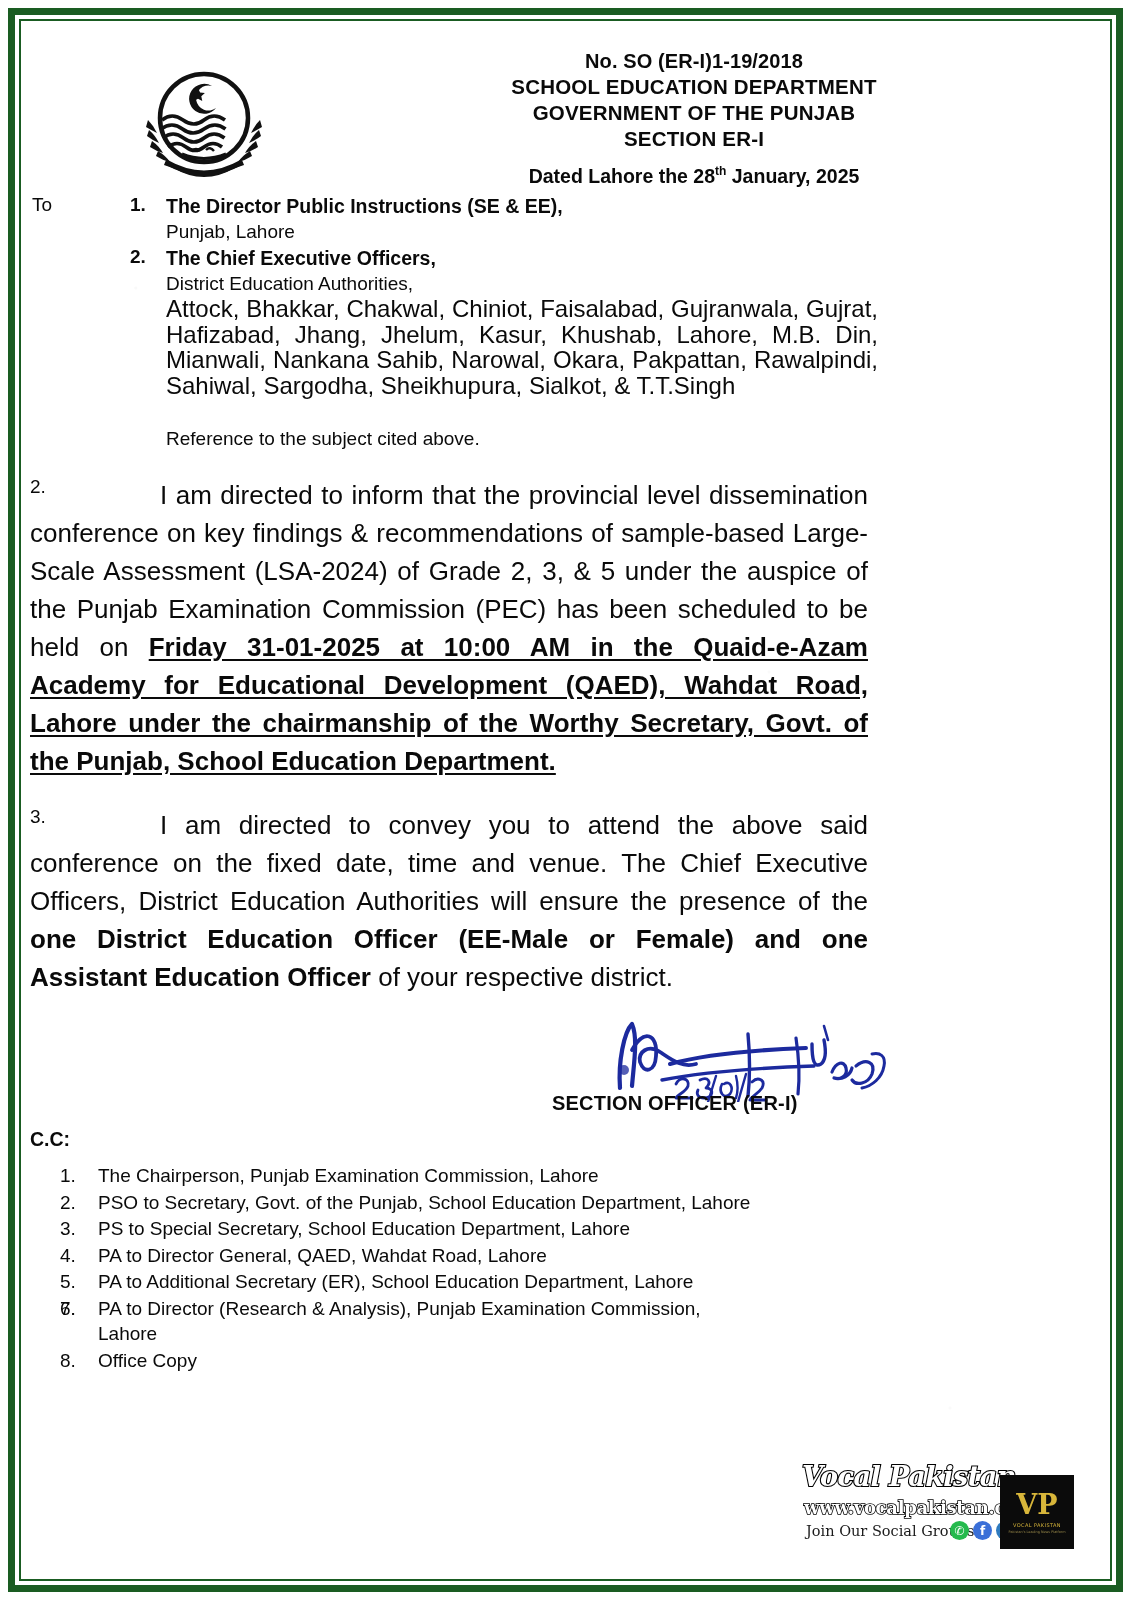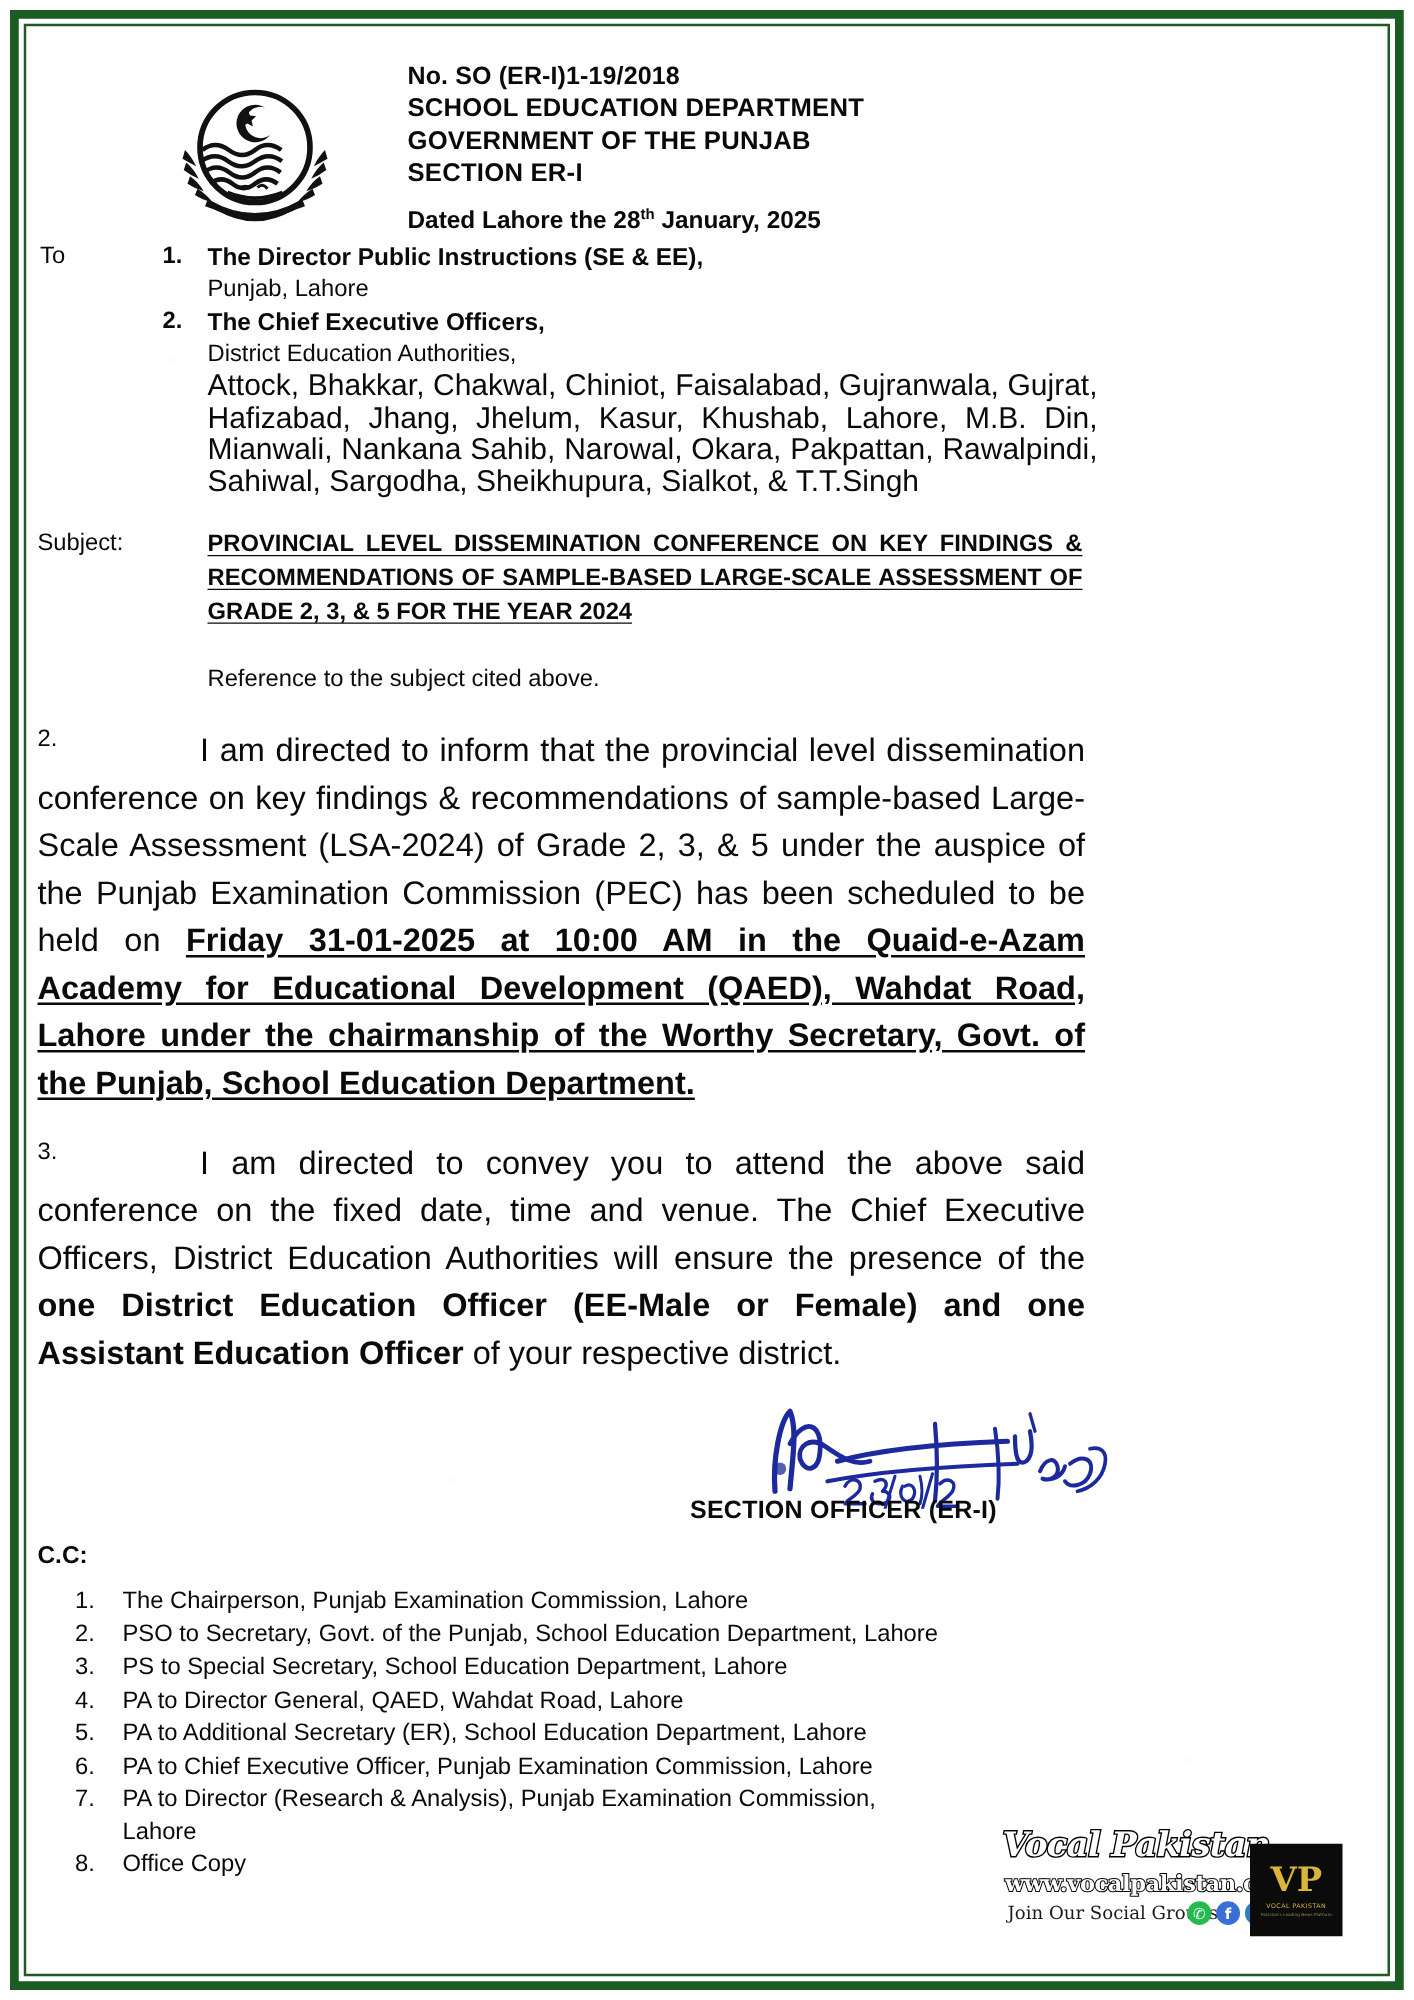--- a/index.html
+++ b/index.html
@@ -49,22 +49,23 @@
   .header { position: relative; height: 170px; }
 
   .emblem {
     position: absolute;
     left: 118px; top: 42px;
     width: 128px; height: 128px;
   }
 
   .header-text {
     position: absolute;
-    left: 304px; top: 28px;
+    left: 322px; top: 28px;
     width: 700px;
+    text-align: center;
   }
   .hdr-no {
     font-size: 20px; font-weight: bold;
     letter-spacing: 0.1px;
     line-height: 26px;
   }
   .hdr-line {
     font-size: 20.5px; font-weight: bold;
     line-height: 26px;
     letter-spacing: 0.2px;
@@ -362,24 +363,20 @@
         <div class="to-body">
           <div class="to-main">The Chief Executive Officers,</div>
           <div class="to-sub">District Education Authorities,</div>
           <div class="district-list">Attock, Bhakkar, Chakwal, Chiniot, Faisalabad, Gujranwala, Gujrat, Hafizabad, Jhang, Jhelum, Kasur, Khushab, Lahore, M.B. Din, Mianwali, Nankana Sahib, Narowal, Okara, Pakpattan, Rawalpindi, Sahiwal, Sargodha, Sheikhupura, Sialkot, &amp; T.T.Singh</div>
         </div>
       </li>
 
     </ul>
   </div>
 
-  <div class="subject-row">
-    <div class="subject-label">Subject:</div>
-    <div class="subject-text">PROVINCIAL LEVEL DISSEMINATION CONFERENCE ON KEY FINDINGS &amp; RECOMMENDATIONS OF SAMPLE-BASED LARGE-SCALE ASSESSMENT OF GRADE 2, 3, &amp; 5 FOR THE YEAR 2024</div>
-  </div>
 
   <div class="reference-line">Reference to the subject cited above.</div>
 
   <div class="para">
     <span class="para-num">2.</span>
     <div class="para-text"><span>I am directed to inform that the provincial level dissemination conference on key findings &amp; recommendations of sample-based Large-Scale Assessment (LSA-2024) of Grade 2, 3, &amp; 5 under the auspice of the Punjab Examination Commission (PEC) has been scheduled to be held on </span><span class="bu">Friday 31-01-2025 at 10:00 AM in the Quaid-e-Azam Academy for Educational Development (QAED), Wahdat Road, Lahore under the chairmanship of the Worthy Secretary, Govt. of the Punjab, School Education Department.</span></div>
   </div>
 
   <div class="para">
     <span class="para-num">3.</span>
@@ -434,21 +431,20 @@
       <li class="cc-item">
         <span class="cc-num">4.</span>
         <span>PA to Director General, QAED, Wahdat Road, Lahore</span>
       </li>
       <li class="cc-item">
         <span class="cc-num">5.</span>
         <span>PA to Additional Secretary (ER), School Education Department, Lahore</span>
       </li>
       <li class="cc-item wrap2">
         <span class="cc-num">6.</span>
-        <span>PA to Chief Executive Officer, Punjab Examination Commission, Lahore</span>
       </li>
       <li class="cc-item narrow">
         <span class="cc-num">7.</span>
         <span>PA to Director (Research &amp; Analysis), Punjab Examination Commission, Lahore</span>
       </li>
       <li class="cc-item">
         <span class="cc-num">8.</span>
         <span>Office Copy</span>
       </li>
     </ul>

